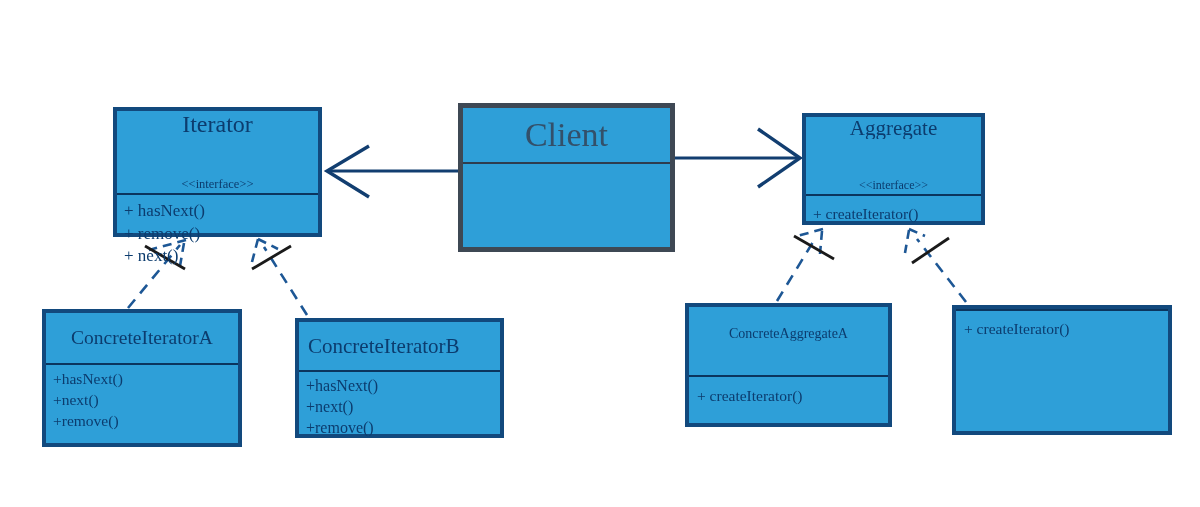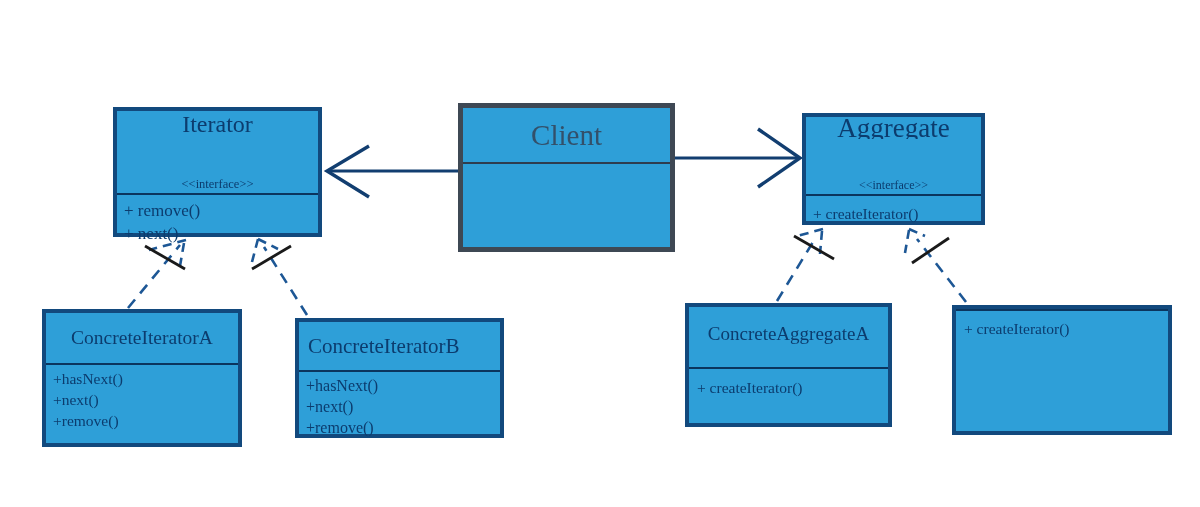--- a/index.html
+++ b/index.html
@@ -90,31 +90,32 @@
       <line x1="252" y1="269" x2="291" y2="246"></line>
       <line x1="794" y1="236" x2="834" y2="259"></line>
       <line x1="912" y1="263" x2="949" y2="238"></line>
     </g>
   </svg>
 
   <div class="node" style="left:113px; top:107px; width:209px; height:130px;">
     <div class="title" style="font-size:24px; line-height:26px;">Iterator</div>
     <div class="stereo">&lt;&lt;interface&gt;&gt;</div>
     <div class="members" style="padding-top:5px; font-size:17px; line-height:22.5px;">
+      <div class="member">+ hasNext()</div>
       <div class="member">+ remove()</div>
       <div class="member">+ next()</div>
     </div>
   </div>
 
   <div class="node client" style="left:458px; top:103px; width:217px; height:149px;">
-    <div class="title" style="font-size:29px; line-height:54px; height:54px;">Client</div>
+    <div class="title" style="font-size:34px; line-height:54px; height:54px;">Client</div>
   </div>
 
   <div class="node" style="left:802px; top:113px; width:183px; height:112px;">
-    <div class="title" style="font-size:27px; line-height:22px;">Aggregate</div>
+    <div class="title" style="font-size:21px; line-height:22px;">Aggregate</div>
     <div class="stereo" style="font-size:12px; line-height:13px;">&lt;&lt;interface&gt;&gt;</div>
     <div class="members" style="padding-top:8px; font-size:15.5px; line-height:20px;">
       <div class="member">+ createIterator()</div>
     </div>
   </div>
 
   <div class="node" style="left:42px; top:309px; width:200px; height:138px;">
     <div class="title" style="font-size:19.5px; line-height:50px; height:50px;">ConcreteIteratorA</div>
     <div class="members" style="padding-top:3px; font-size:15.5px; line-height:21px;">
       <div class="member">+hasNext()</div>
@@ -126,21 +127,21 @@
   <div class="node" style="left:295px; top:318px; width:209px; height:120px;">
     <div class="title title-left" style="font-size:21px; line-height:48px; height:48px; padding-left:9px;">ConcreteIteratorB</div>
     <div class="members" style="padding-top:3px; font-size:16px; line-height:21px;">
       <div class="member">+hasNext()</div>
       <div class="member">+next()</div>
       <div class="member">+remove()</div>
     </div>
   </div>
 
   <div class="node" style="left:685px; top:303px; width:207px; height:124px;">
-    <div class="title" style="font-size:19px; line-height:54px; height:60px;">ConcreteAggregateA</div>
+    <div class="title" style="font-size:14px; line-height:54px; height:68px;">ConcreteAggregateA</div>
     <div class="members" style="padding-top:9px; font-size:15.5px; line-height:20px; padding-left:8px;">
       <div class="member">+ createIterator()</div>
     </div>
   </div>
 
   <div class="node" style="left:952px; top:305px; width:220px; height:130px;">
     <div class="members" style="padding-top:8px; font-size:15.5px; line-height:20px; padding-left:8px;">
       <div class="member">+ createIterator()</div>
     </div>
   </div>

